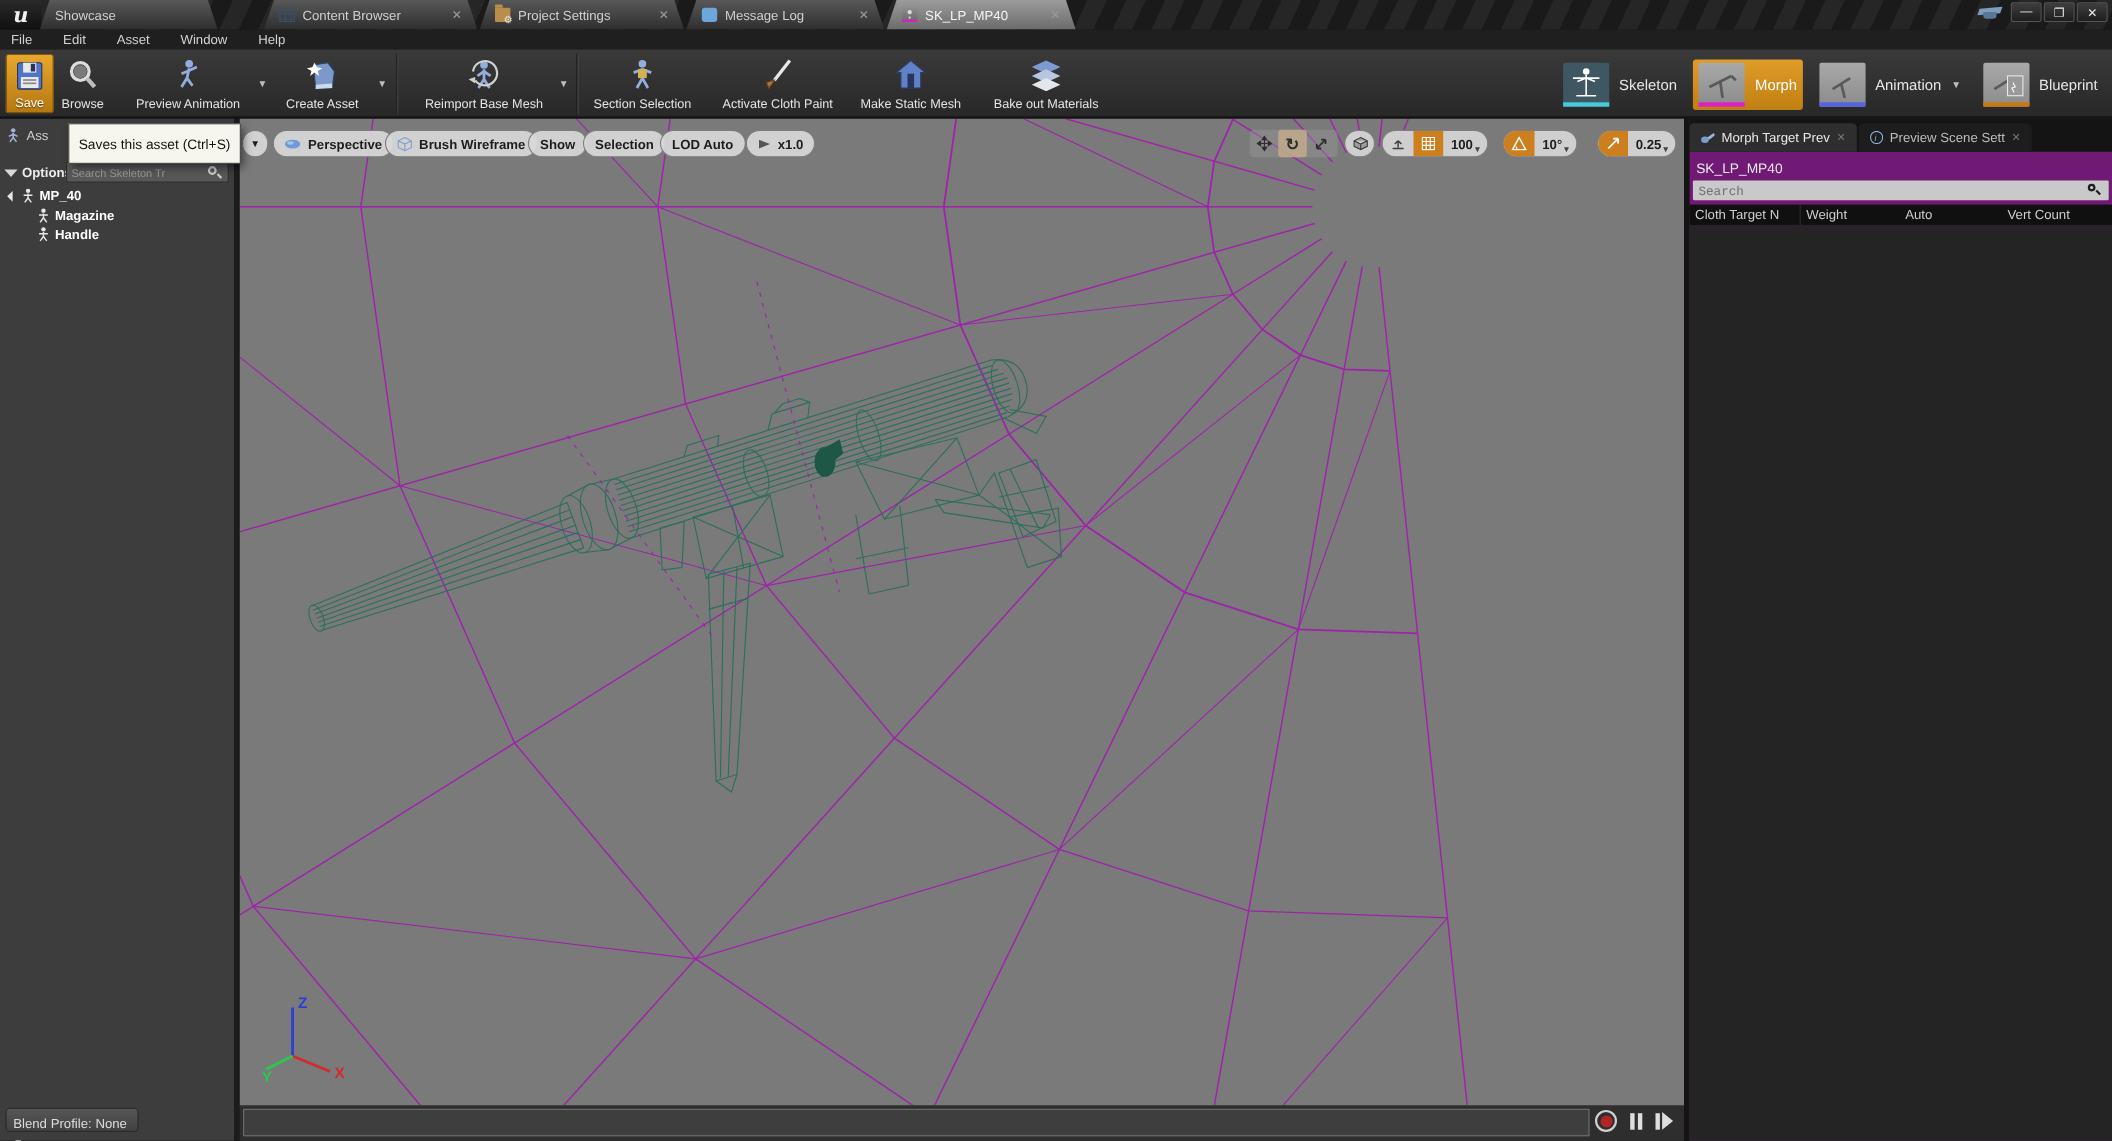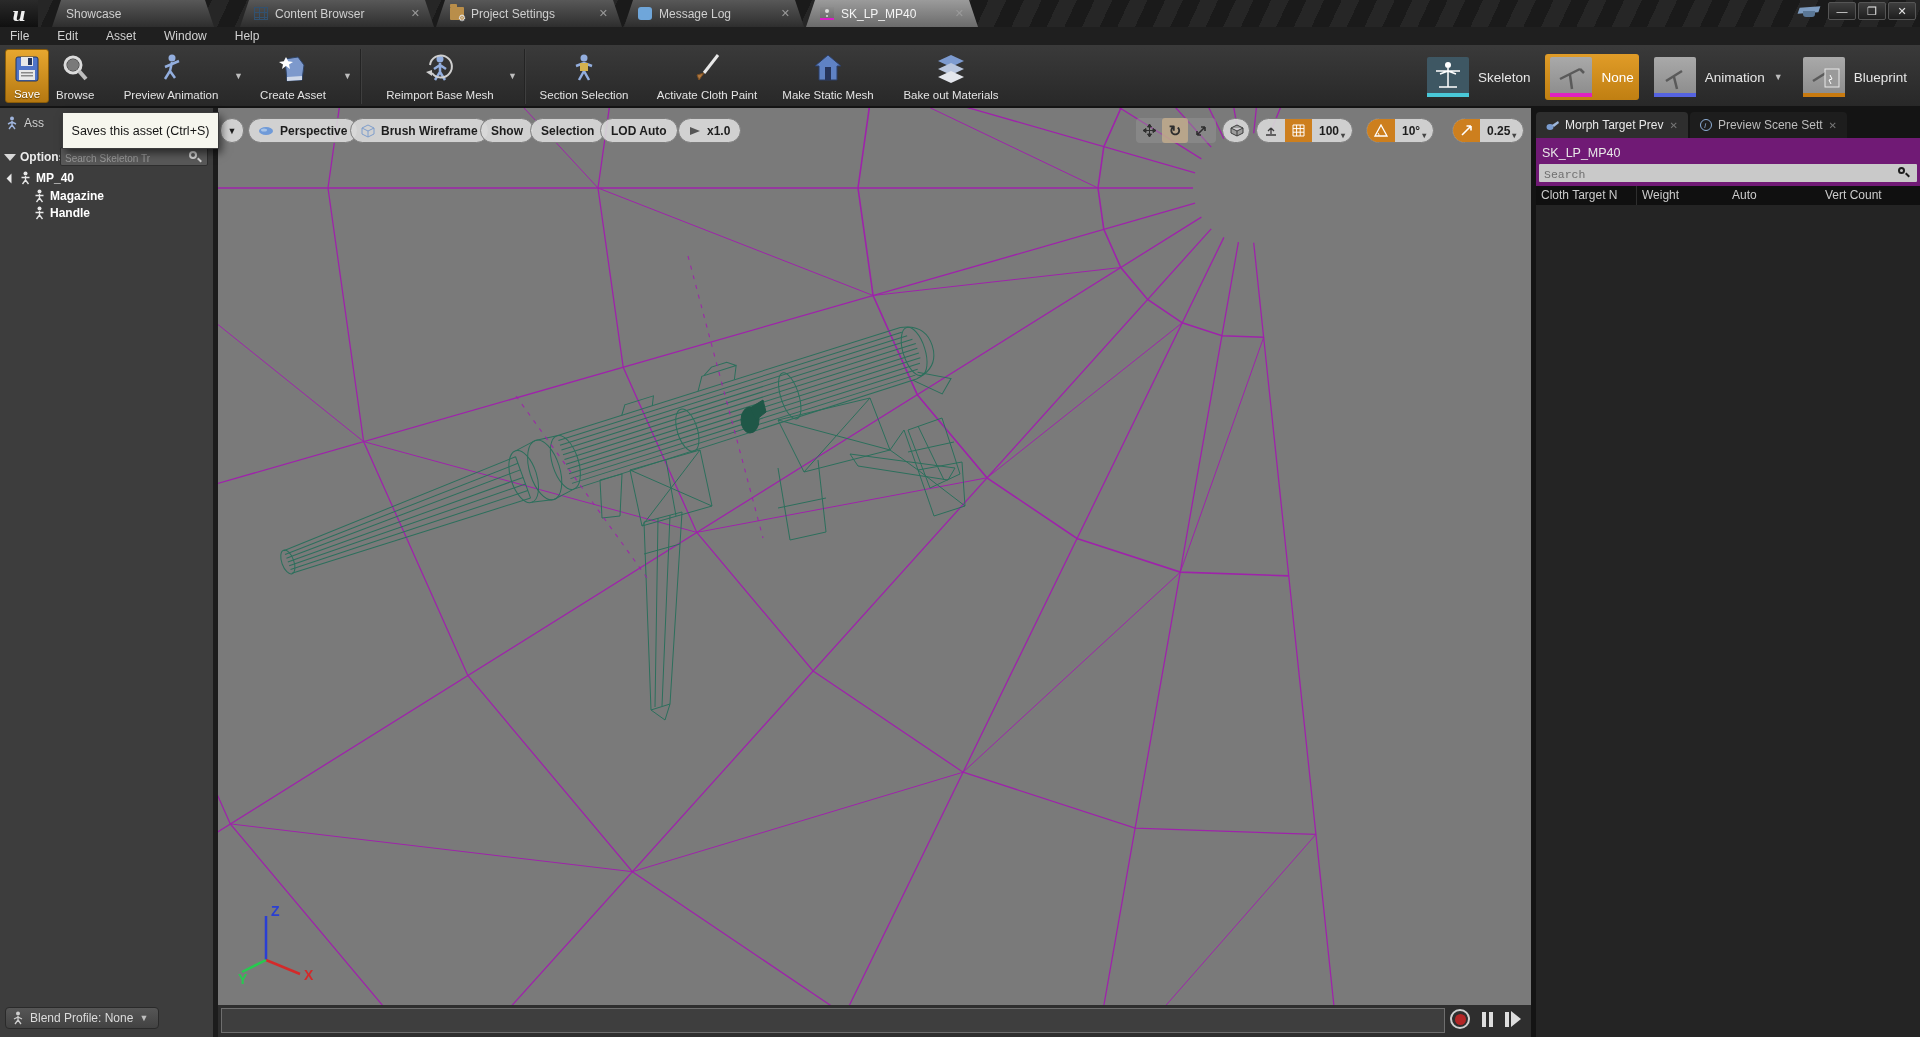--- a/index.html
+++ b/index.html
@@ -73,21 +73,21 @@
   #lp-search input { width:126px; height:17px; background:transparent; border:none; outline:none;
     color:#bdbdbd; font-size:10px; padding:0 4px; font-family:"Liberation Sans",sans-serif; }
   #lp-search input::placeholder { color:#999; }
   .mag { position:absolute; width:8px; height:8px; border:2px solid #cfcfcf; border-radius:50%; }
   .mag::after { content:""; position:absolute; left:6px; top:6px; width:5px; height:2px; background:#cfcfcf; transform:rotate(45deg); }
   .treerow { position:absolute; display:flex; align-items:center; gap:5px; color:#fff; font-weight:bold; font-size:12px; }
   .expander { width:0; height:0; border-left:7px solid #e8e8e8; border-top:7px solid transparent; transform:rotate(45deg); }
   .bonesvg { flex:0 0 auto; }
   #blendprofile { position:absolute; left:5px; bottom:8px; height:22px; padding:0 10px 0 6px; border-radius:4px;
     background:linear-gradient(#565656,#424242); border:1px solid #2a2a2a; color:#dcdcdc; font-size:12px;
-    display:flex; align-items:center; gap:6px; }
+    display:flex; align-items:flex-start; gap:6px;flex-direction:column; }
   #vsep { position:absolute; left:213px; top:108px; width:5px; height:929px; background:#1c1c1c; }
 
   
   #viewport { position:absolute; left:218px; top:108px; width:1313px; height:929px; background:#2e2e2e; }
   #vp-canvas { position:absolute; left:0; top:0; width:1313px; height:897px; background:#7a7a7a; overflow:hidden; }
   #vp-canvas svg.layer { position:absolute; left:0; top:0; }
   .vbtn { position:absolute; top:10px; height:25px; border-radius:13px; background:rgba(216,216,216,.92);
     border:1px solid #7d7d7d; color:#1d1d1d; font-size:12px; font-weight:bold;
     display:flex; align-items:center; justify-content:center; gap:6px; padding:0 10px; }
   .vstats { position:absolute; left:7px; top:44px; font-size:12.5px; font-weight:bold; color:#4c4c4c;
@@ -135,21 +135,21 @@
   #rp-body { position:absolute; left:0; top:97px; width:384px; height:832px; background:#242424; }
 
   .caret { font-size:9px; color:#bdbdbd; }
   .funnel { width:0; height:0; border-left:6px solid transparent; border-right:6px solid transparent; border-top:7px solid #d8d8d8; position:relative; }
 </style>
 </head>
 <body>
 
 <div id="tabbar">
   <div id="ue-logo">u</div>
-  <div class="tab" style="left:52px;width:162px">
+  <div class="tab" style="left:36px;width:162px">
     <span>Showcase</span>
   </div>
   <div class="tab" style="left:240px;width:194px">
     <span class="tab-icon icon-grid"></span>
     <span>Content Browser</span>
     <span class="close">✕</span>
   </div>
   <div class="tab" style="left:436px;width:186px">
     <span class="tab-icon icon-folder"></span>
     <span>Project Settings</span>
@@ -293,21 +293,21 @@
         </span>
       <span>Skeleton</span>
     </div>
     <div class="mode active">
       <span class="mthumb">
         <svg width="42" height="40">
             <path d="M10 22 L30 12 M30 12 L34 16 M20 18 L22 32" stroke="#5a5a5a" stroke-width="2.5" fill="none"></path>
           </svg>
         <span class="ul" style="background:#e020c0"></span>
         </span>
-      <span>None</span>
+      <span>Morph</span>
     </div>
     <div class="mode">
       <span class="mthumb">
         <svg width="42" height="40">
             <path d="M12 24 L28 14 M20 20 L23 32" stroke="#5a5a5a" stroke-width="2.5" fill="none"></path>
           </svg>
         <span class="ul" style="background:#5563e0"></span>
         </span>
       <span>Animation</span>
       <span class="caret">▼</span>

